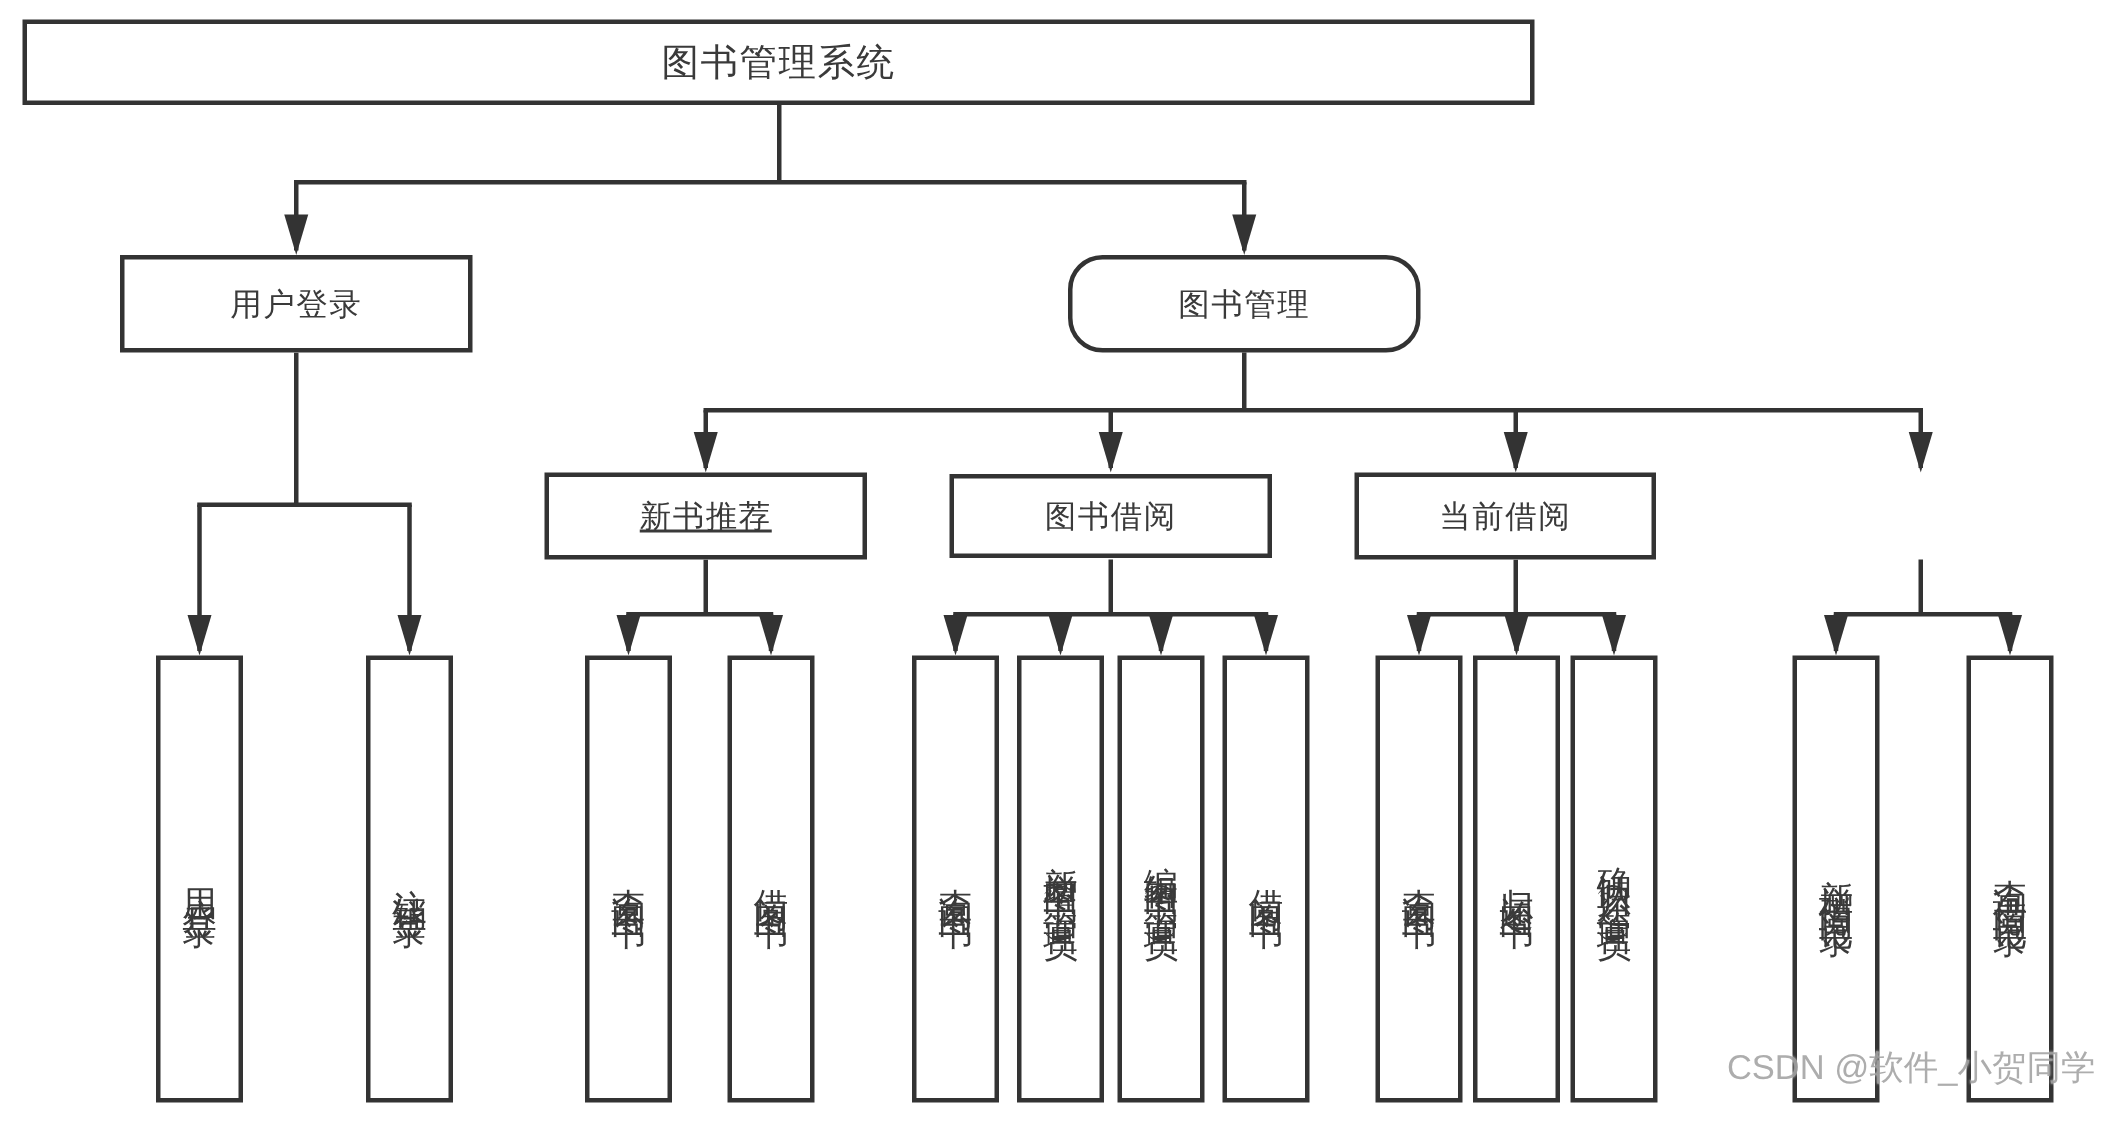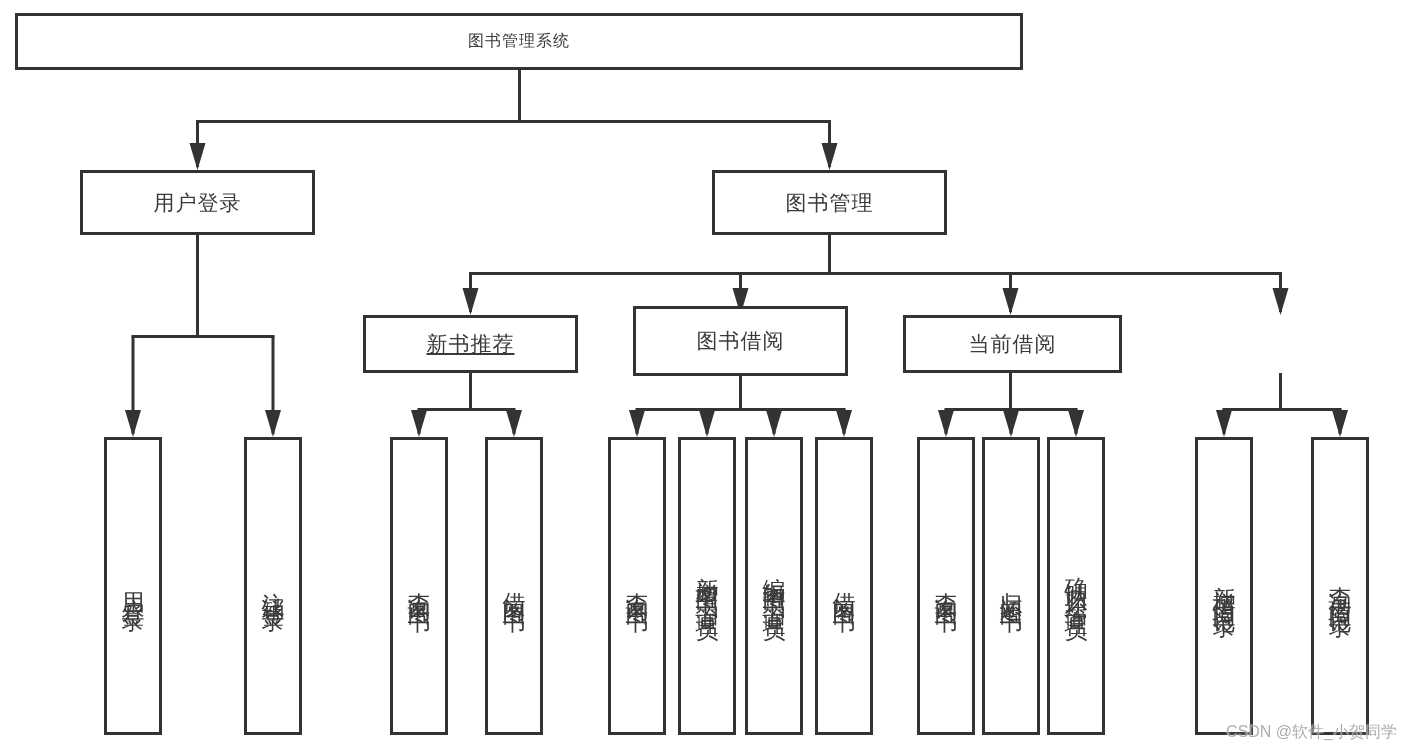--- a/index.html
+++ b/index.html
@@ -21,33 +21,33 @@
   svg.edges path.arw{fill:var(--line);stroke:none;}
   .node{
     position:absolute;
     box-sizing:border-box;
     background:#ffffff;
     border:3px solid var(--line);
     display:flex;align-items:center;justify-content:center;
     text-align:center;
     color:var(--text);
   }
-  .node.root .lbl{font-size:16px;letter-spacing:1px;}
+  .node.root .lbl{font-size:25px;letter-spacing:1px;}
   .node.lvl2 .lbl,.node.lvl3 .lbl{font-size:21px;letter-spacing:1px;}
   .node.leaf .lbl{
     writing-mode:vertical-rl;
     text-orientation:mixed;
     font-size:23px;
     letter-spacing:6px;
     line-height:1;
   }
   .watermark{
     position:absolute;
-    right:8px;bottom:4px;
-    font-size:16px;
+    right:8px;bottom:20px;
+    font-size:23px;
     color:var(--watermark);
     opacity:.9;
     text-shadow:0 0 2px #ffffff;
     white-space:nowrap;
   }
 </style>
 </head>
 <body>
 
 <div class="canvas">
@@ -128,31 +128,31 @@
     </g>
   </svg>
 
   <div class="node root" style="left:15px;top:13px;width:1008px;height:57px;">
     <span class="lbl">图书管理系统</span>
   </div>
 
   <div class="node lvl2" style="left:80px;top:170px;width:235px;height:65px;">
     <span class="lbl">用户登录</span>
   </div>
-  <div class="node lvl2" style="left:712px;top:170px;width:235px;height:65px;">
+  <div class="node lvl2" style="left:712px;top:170px;width:235px;height:65px;border-radius:23px;">
     <span class="lbl">图书管理</span>
   </div>
 
   <div class="node lvl3" style="left:363px;top:315px;width:215px;height:58px;text-decoration:underline;">
     <span class="lbl">新书推荐</span>
   </div>
-  <div class="node lvl3" style="left:633px;top:306px;width:215px;height:70px;">
+  <div class="node lvl3" style="left:633px;top:316px;width:215px;height:56px;">
     <span class="lbl">图书借阅</span>
   </div>
-  <div class="node lvl3" style="left:903px;top:315px;width:219px;height:58px;">
+  <div class="node lvl3" style="left:903px;top:315px;width:201px;height:58px;">
     <span class="lbl">当前借阅</span>
   </div>
 
   <div class="node leaf" style="left:104px;top:437px;width:58px;height:298px;">
     <span class="lbl">用户登录</span>
   </div>
   <div class="node leaf" style="left:244px;top:437px;width:58px;height:298px;">
     <span class="lbl">注销登录</span>
   </div>
 

